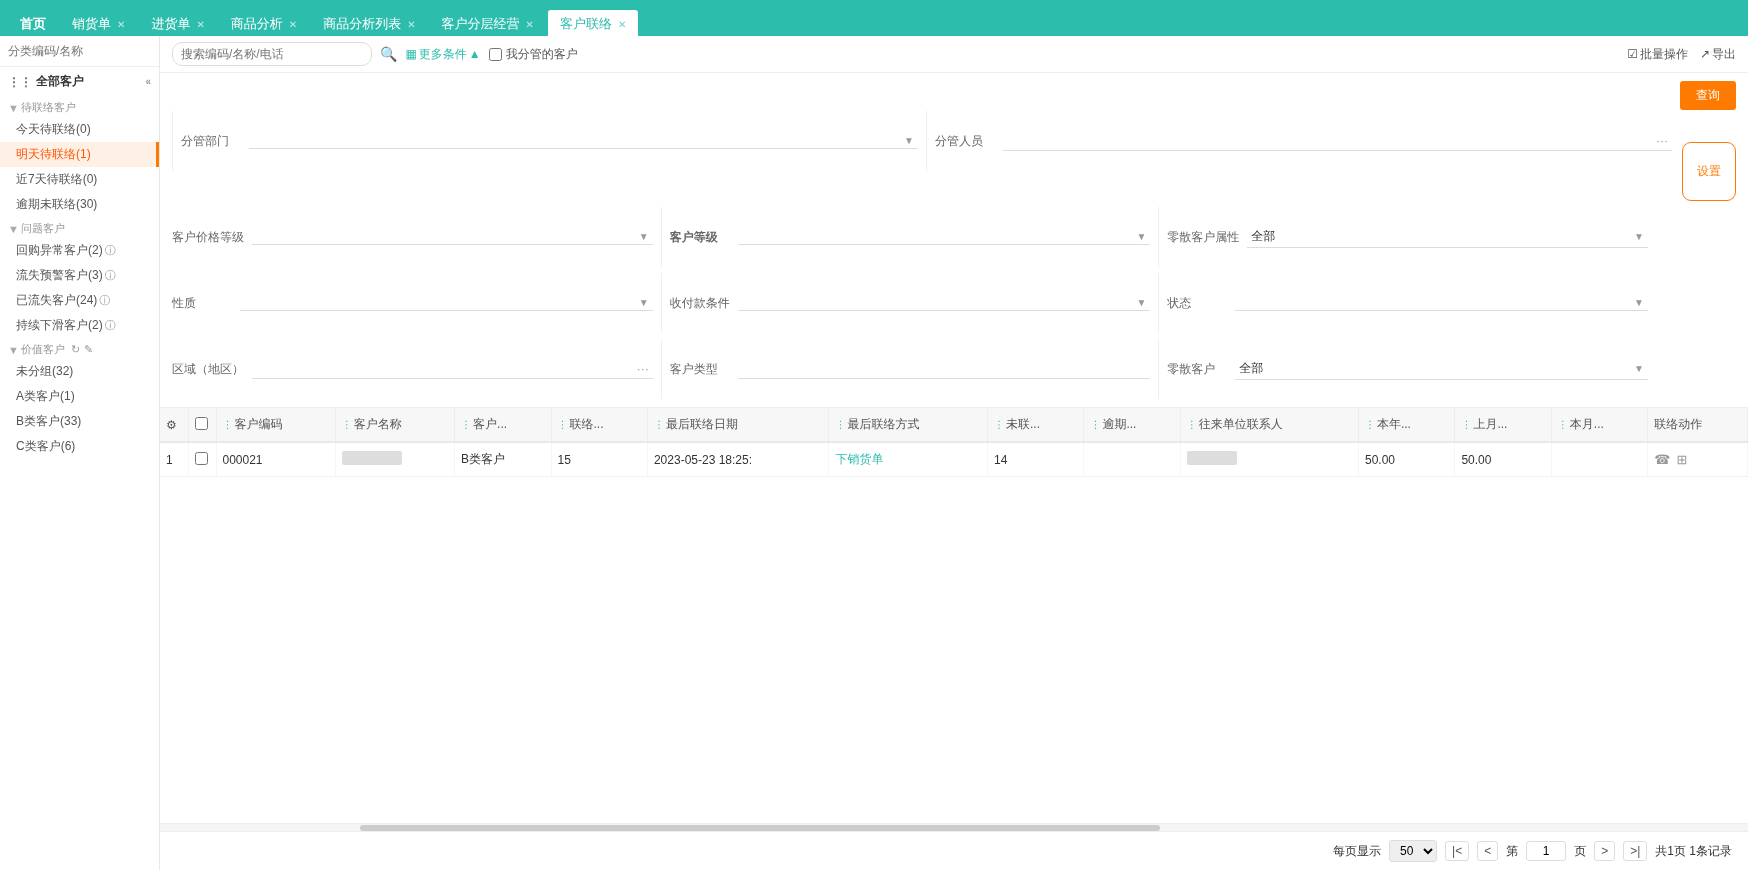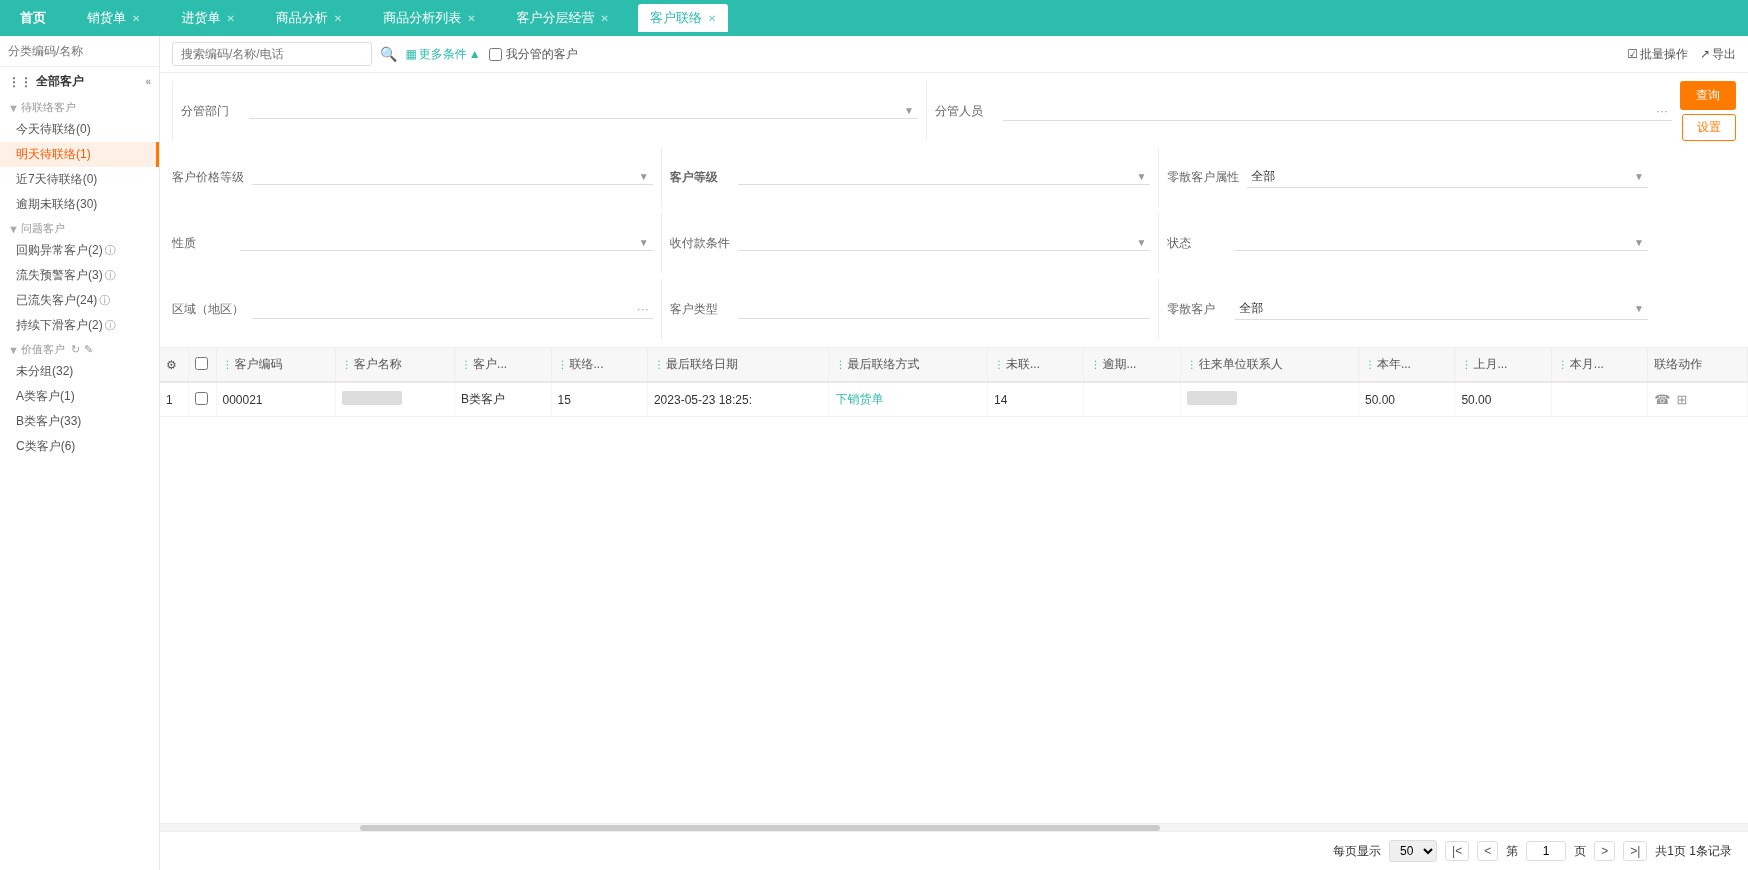--- a/index.html
+++ b/index.html
@@ -4,22 +4,22 @@
   <style>
     * { margin: 0; padding: 0; box-sizing: border-box; }
     body { font-family: 'Microsoft YaHei', Arial, sans-serif; font-size: 12px; background: #f5f5f5; color: #333; overflow-x: hidden; }
 
     
     .top-nav {
       background: #2dbdad;
       height: 36px;
       display: flex;
       align-items: flex-start;
-      padding: 4px 8px;
-      gap: 17px;
+      padding: 10px 8px;
+      gap: 2px;
     }
     .nav-item {
       color: #fff;
       padding: 4px 12px;
       cursor: pointer;
       font-size: 13px;
       border-radius: 3px 3px 0 0;
       display: flex;
       align-items: center;
       gap: 4px;
@@ -99,21 +99,21 @@
     .toolbar {
       background: #fff;
       padding: 6px 12px;
       display: flex;
       align-items: center;
       gap: 8px;
       border-bottom: 1px solid #eee;
     }
     .toolbar-search-input {
       border: 1px solid #ddd;
-      border-radius: 3px;
+      border-radius: 10px;
       padding: 4px 8px;
       font-size: 12px;
       width: 200px;
       outline: none;
       color: #ec4899;
     }
     .toolbar-search-btn {
       background: none;
       border: none;
       cursor: pointer;
@@ -222,25 +222,26 @@
       border-radius: 3px;
       padding: 6px 16px;
       cursor: pointer;
       font-size: 12px;
       white-space: nowrap;
     }
     .setting-btn {
       background: #fff;
       color: #ff7a00;
       border: 1px solid #ff7a00;
-      border-radius: 3px;
-      padding: 4px 14px;
+      border-radius: 9px;
+      padding: 20px 14px;
       cursor: pointer;
       font-size: 12px;
       white-space: nowrap;
+      margin-top: 28px;
     }
     .action-col {
       display: flex;
       flex-direction: column;
       gap: 4px;
       align-items: flex-end;
     }
 
     
     .table-container {

